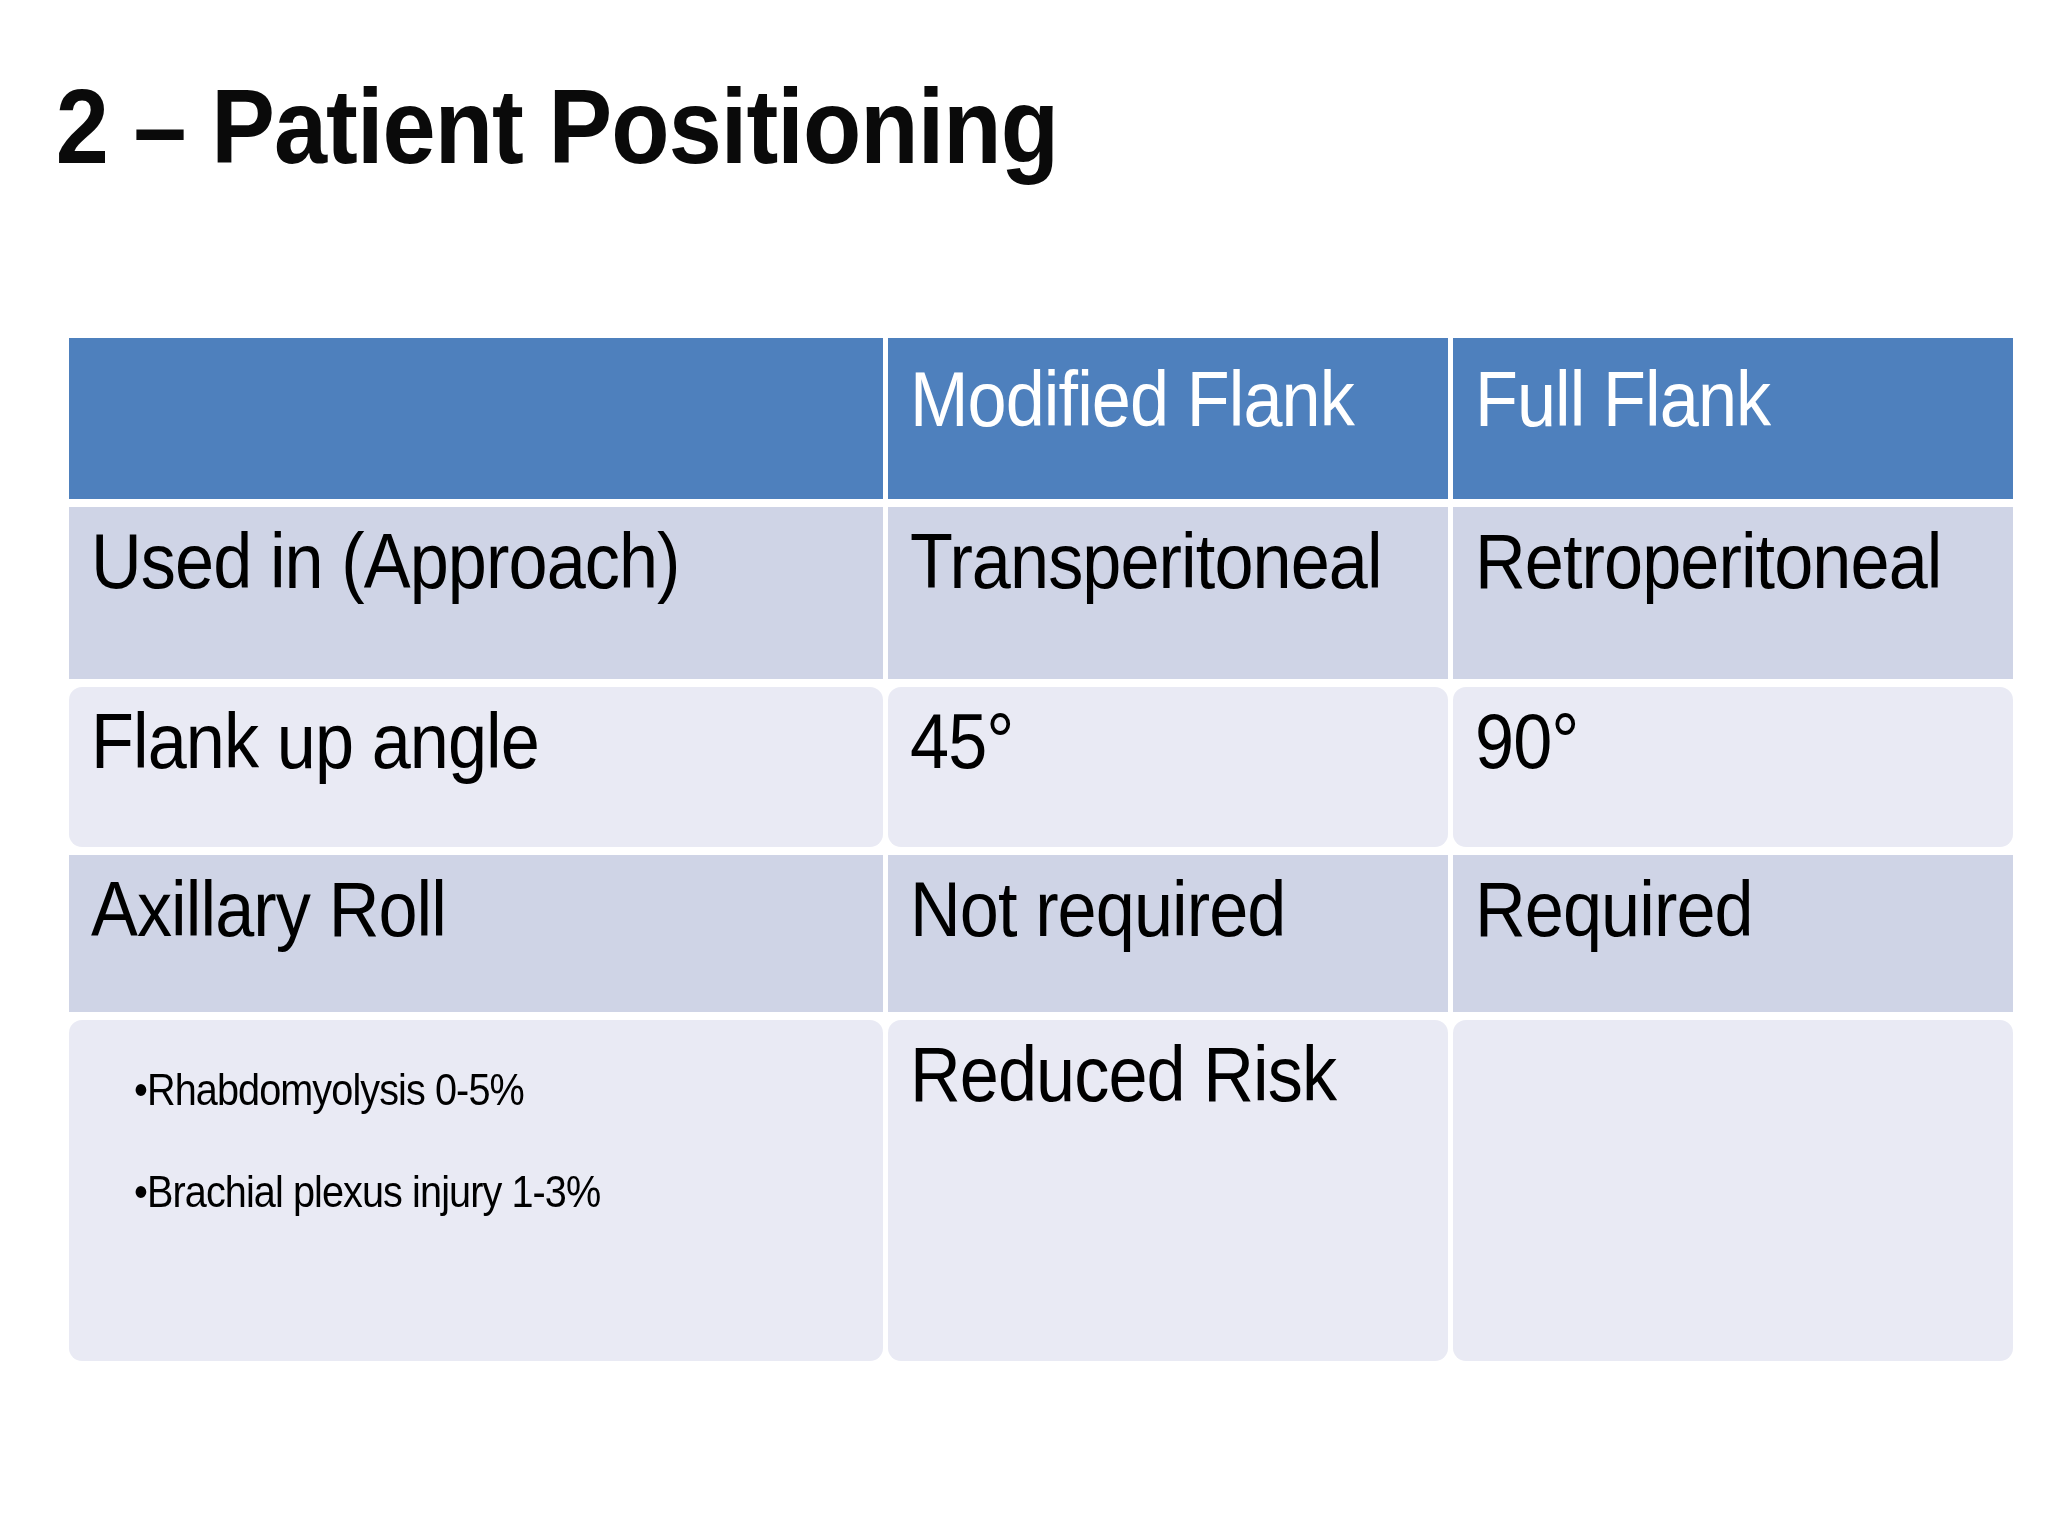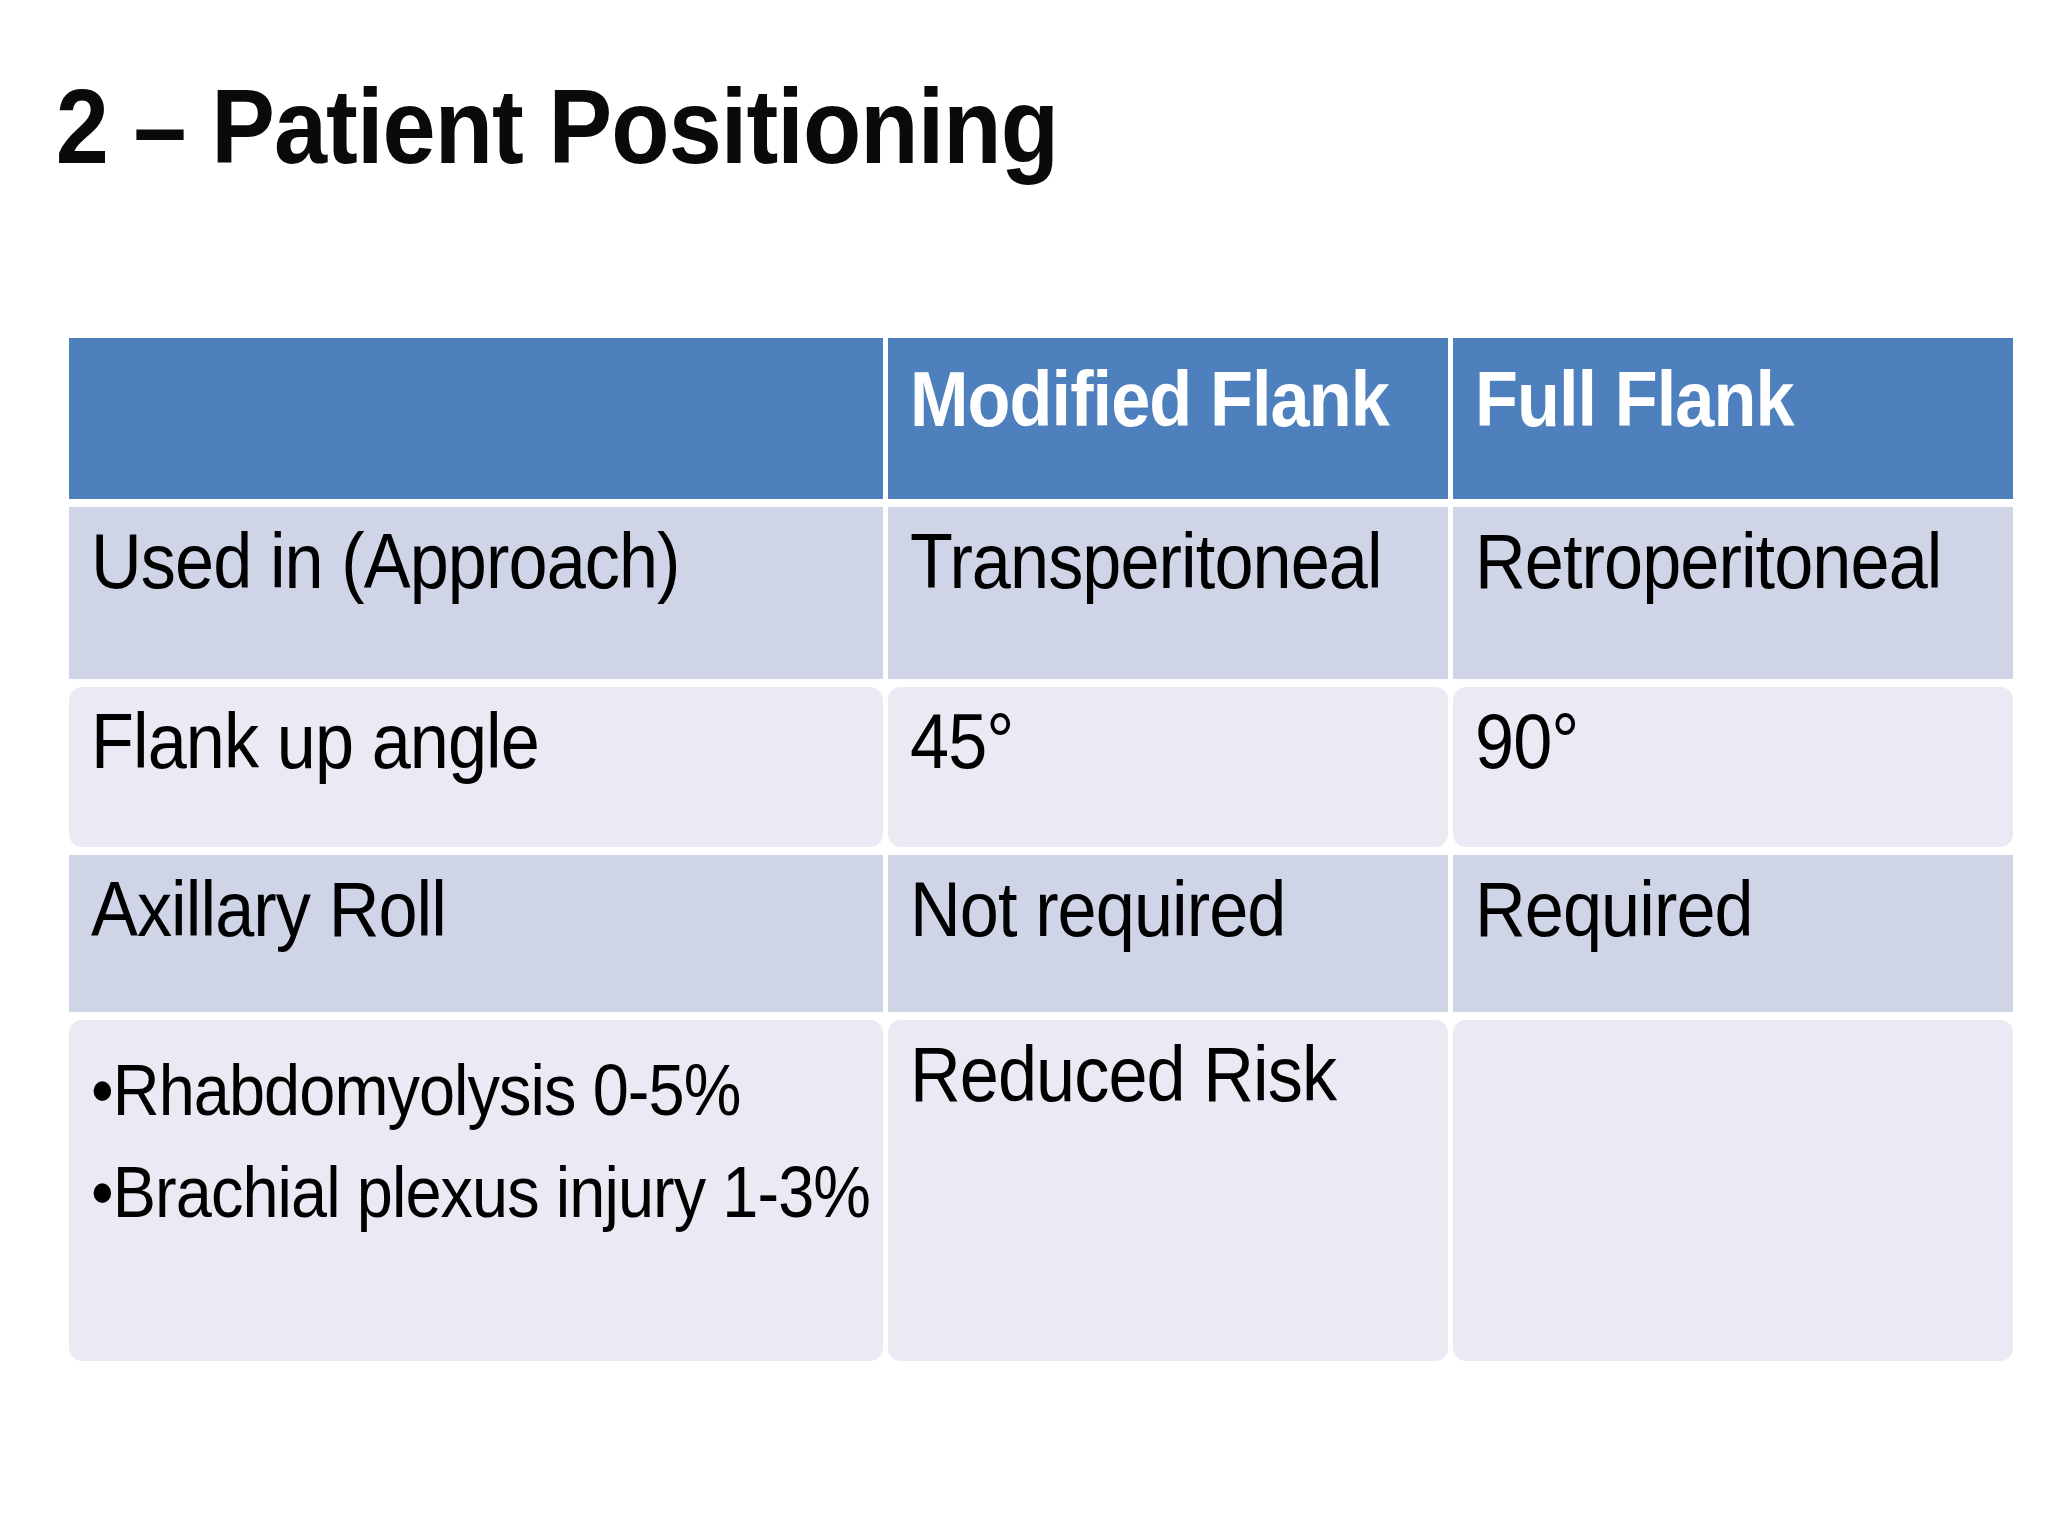--- a/index.html
+++ b/index.html
@@ -38,28 +38,28 @@
     background:#ffffff; 
   }
   .c {
     padding:7px 0 0 22px;
     font-size:78px; line-height:95px;
     overflow:hidden;
   }
   .h {
     background:#4e80bd;
     color:#ffffff;
-    font-weight:700;
+    font-weight:400;
     padding-top:14px;
   }
   .dark  { background:#cfd4e6; }
   .light { background:#e9eaf4;border-radius:13px; }
 
   .bullet-line {
-    font-size:72px; line-height:78px; margin-top:24px;
+    font-size:44px; line-height:78px; margin-top:24px;margin-left:43px;
   }
 </style>
 </head>
 <body>
 
 <div class="slide">
 
   <div class="title">
     <span class="t">2 – Patient Positioning</span>
   </div>

